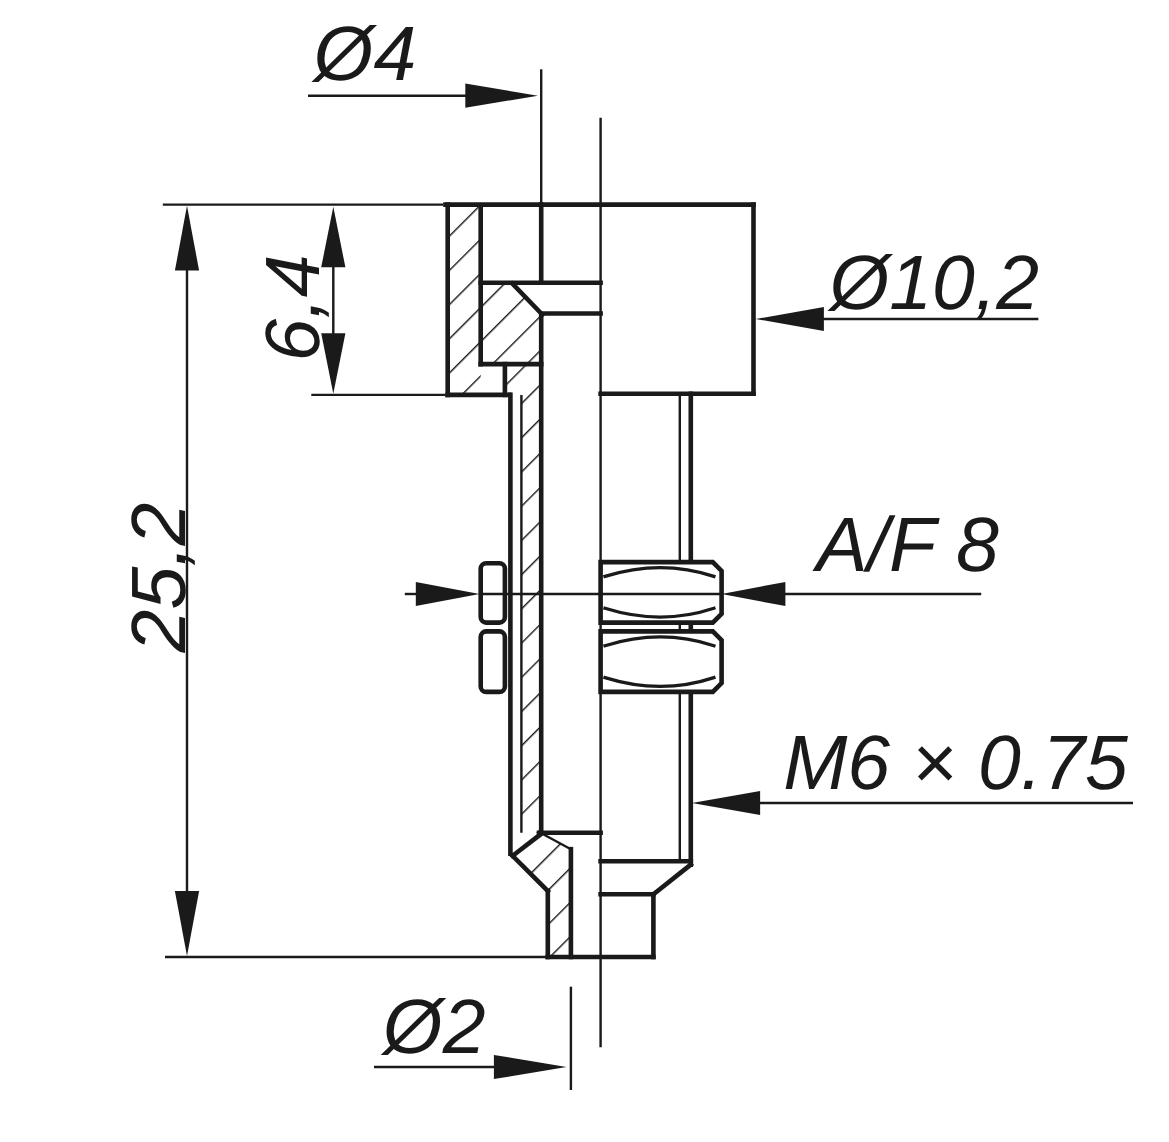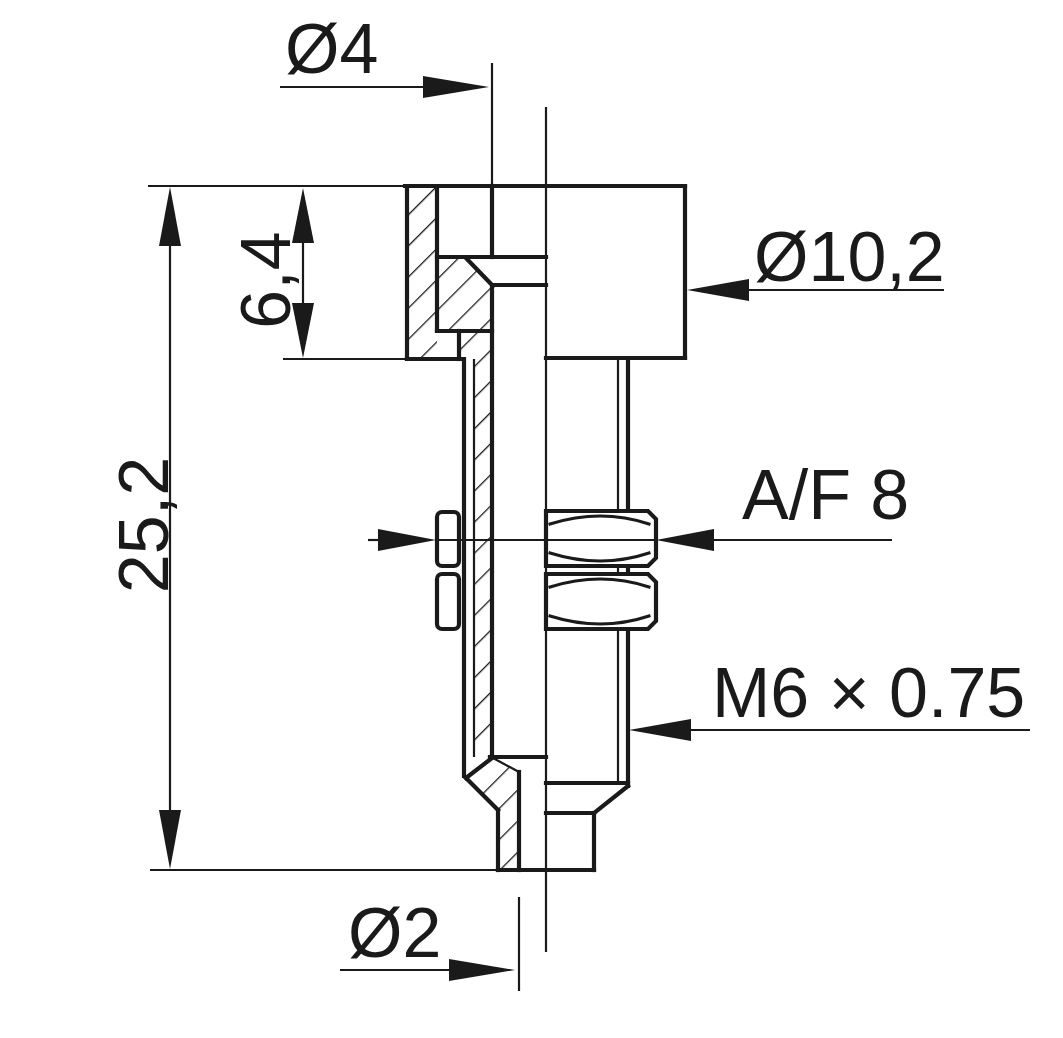--- a/index.html
+++ b/index.html
@@ -6,20 +6,21 @@
     margin: 0;
     padding: 0;
     background: #ffffff;
   }
   #canvas {
     position: relative;
     width: 1063px;
     height: 1038px;
     background: var(--paper, #ffffff);
     overflow: hidden;
+    font-style: italic;
   }
   svg { display: block; }
   .thick { stroke: var(--ink, #1a1a1a); stroke-width: 4.2; fill: none; stroke-linecap: square; }
   .mid   { stroke: var(--ink, #1a1a1a); stroke-width: 3;   fill: none; stroke-linecap: square; }
   .thin  { stroke: var(--ink, #1a1a1a); stroke-width: 2.2; fill: none; stroke-linecap: butt; }
   .arrow { fill: var(--ink, #1a1a1a); stroke: none; }
   .hatchline { stroke: var(--ink, #1a1a1a); stroke-width: 2.6; }
   .nutfill { fill: #ffffff; }
   .dimtext {
     font-family: "Liberation Sans", "DejaVu Sans", sans-serif;

